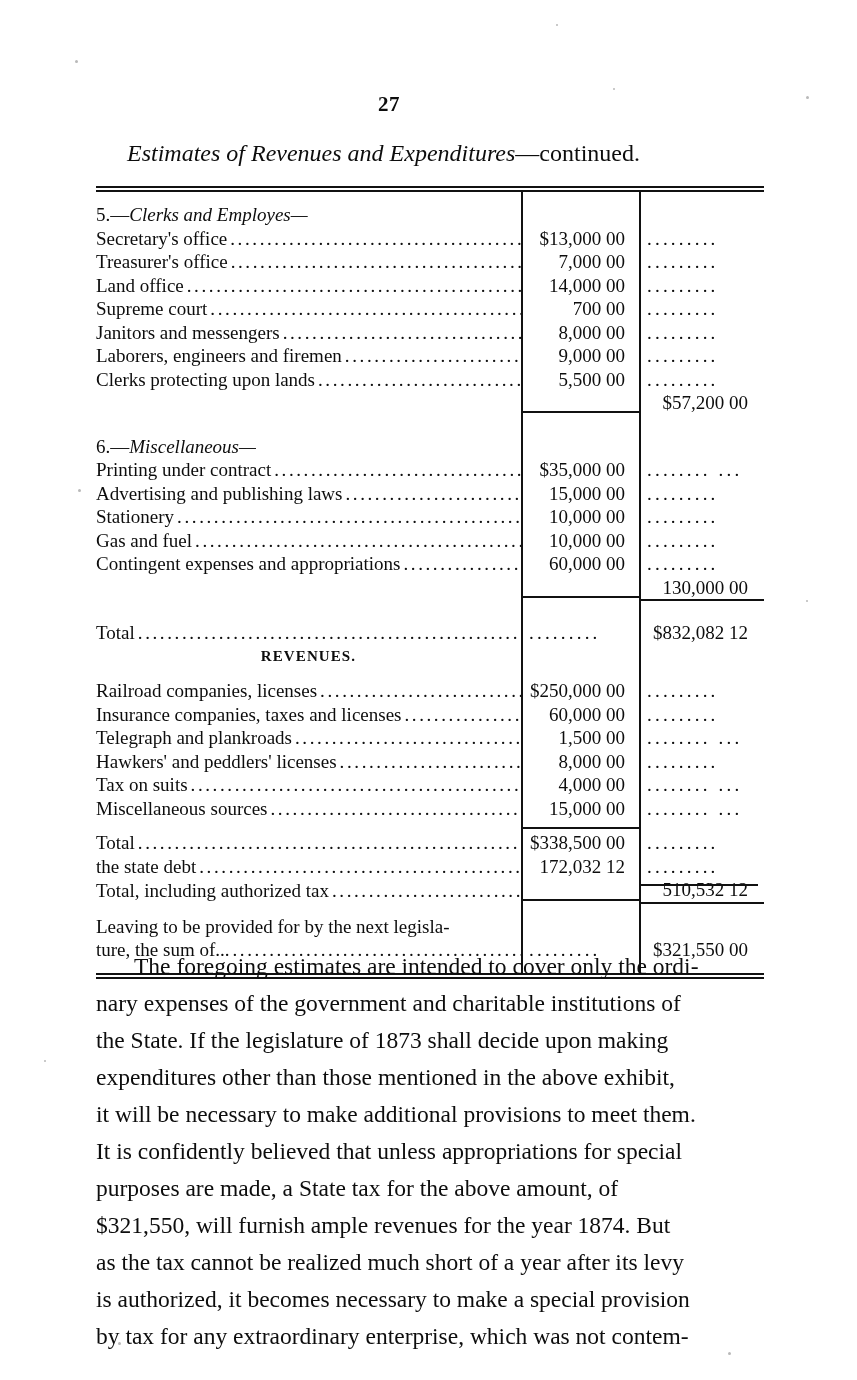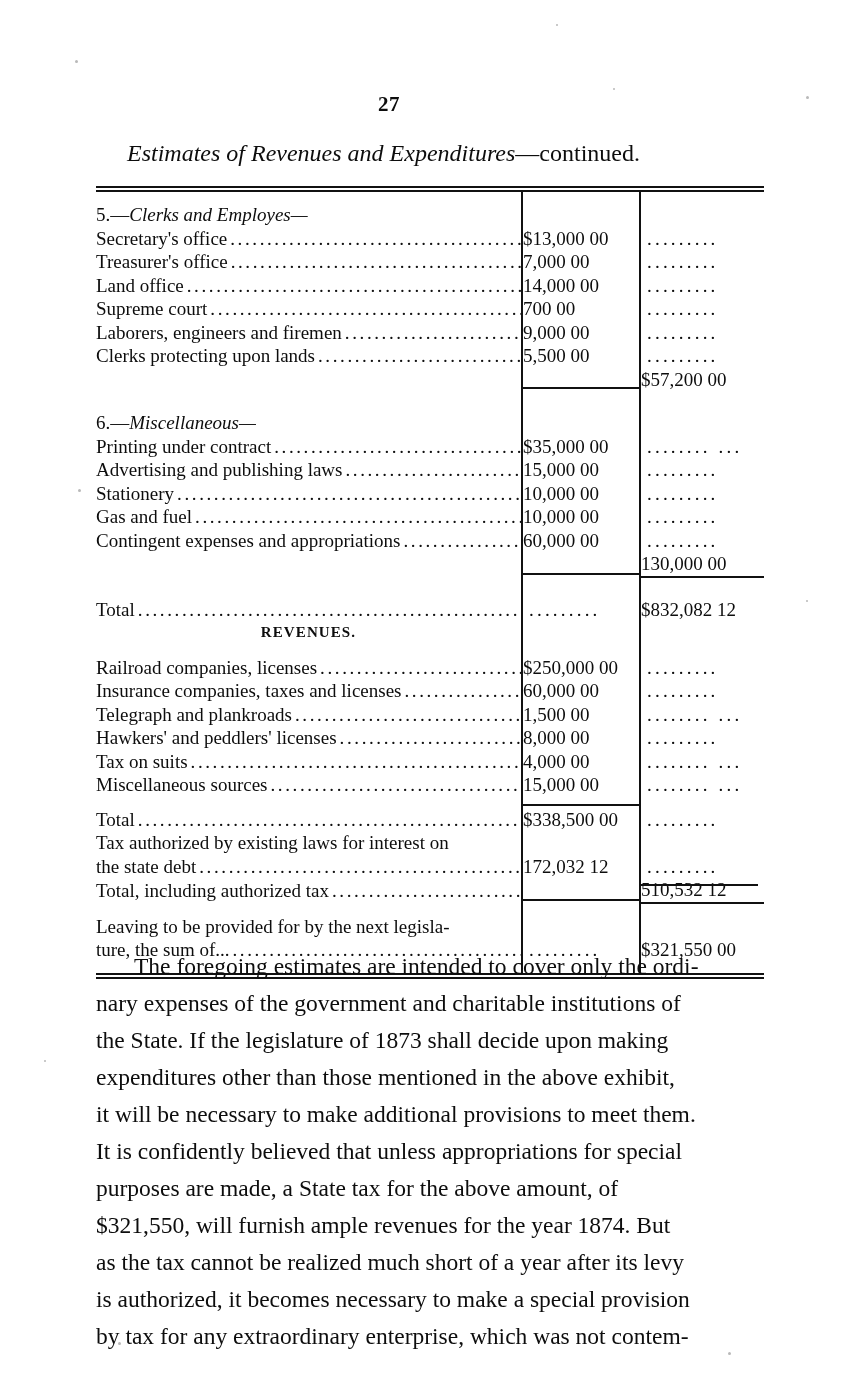--- a/index.html
+++ b/index.html
@@ -123,21 +123,21 @@
   td.section-head {
     padding-top: 7px;
     white-space: nowrap;
   }
   .sec-num { font-style: normal; }
   .sec-name { font-style: italic; }
 
   
   td.mid .money, td.right .money {
     display: block;
-    text-align: left;
+    text-align: right;
     white-space: nowrap;
     font-variant-numeric: tabular-nums;
   }
   td.mid .money { padding-right: 14px; }
   td.right .money { padding-right: 16px; }
 
   
   .dots {
     display: block;
     white-space: nowrap;
@@ -295,20 +295,34 @@
           <td class="mid">
               <span class="money">700 00</span>
             </td>
           <td class="right">
               <span class="dots short"></span>
             </td>
         </tr>
         <tr>
           <td class="label indent1">
               <span class="lbl-inner">
+                <span class="lbl-text">Janitors and messengers</span>
+                <span class="leader"></span>
+              </span>
+            </td>
+          <td class="mid">
+              <span class="money">8,000 00</span>
+            </td>
+          <td class="right">
+              <span class="dots short"></span>
+            </td>
+        </tr>
+        <tr>
+          <td class="label indent1">
+              <span class="lbl-inner">
                 <span class="lbl-text">Laborers, engineers and firemen</span>
                 <span class="leader"></span>
               </span>
             </td>
           <td class="mid">
               <span class="money">9,000 00</span>
             </td>
           <td class="right">
               <span class="dots short"></span>
             </td>
@@ -565,25 +579,20 @@
               </span>
             </td>
           <td class="mid">
               <span class="money">$338,500 00</span>
             </td>
           <td class="right">
               <span class="dots short"></span>
             </td>
         </tr>
 
-        <tr>
-          <td class="label">Tax authorized by existing laws for interest on</td>
-          <td class="mid"></td>
-          <td class="right"></td>
-        </tr>
         <tr>
           <td class="label hang2">
               <span class="lbl-inner">
                 <span class="lbl-text">the state debt</span>
                 <span class="leader"></span>
               </span>
             </td>
           <td class="mid">
               <span class="money">172,032 12</span>
             </td>

